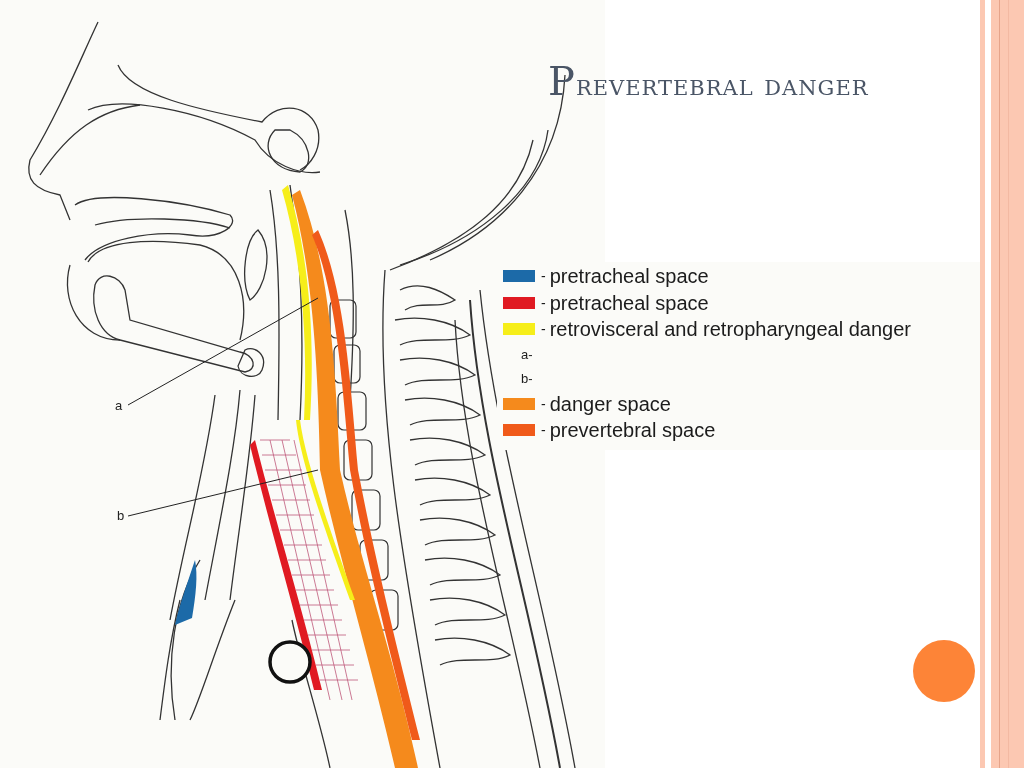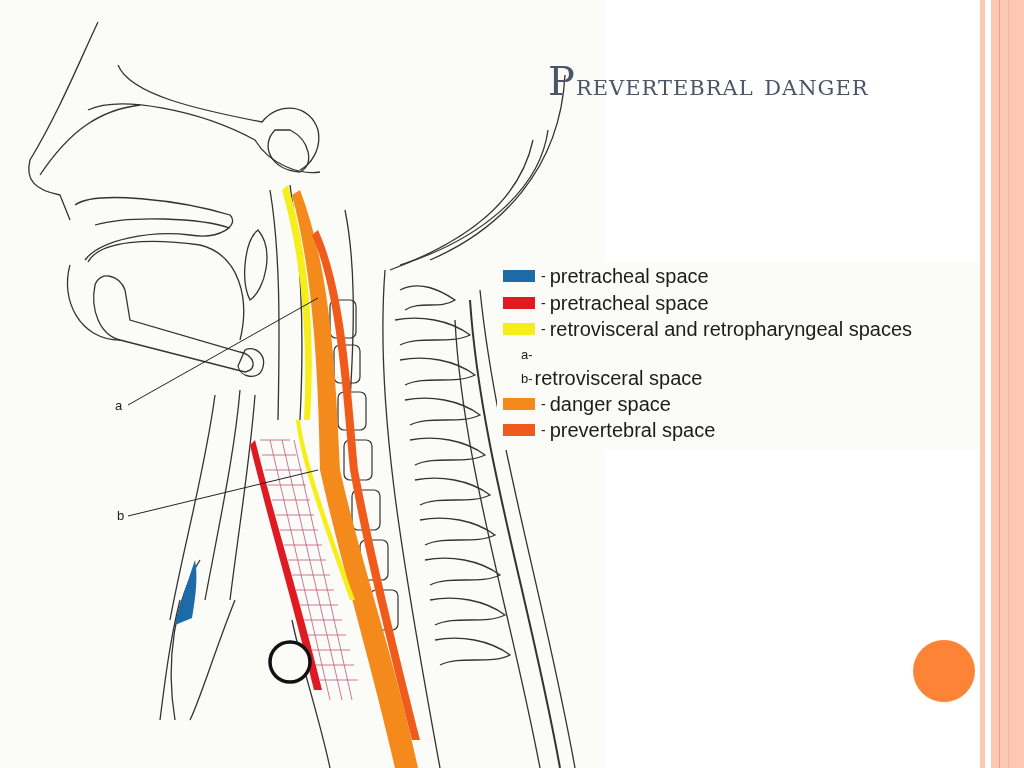--- a/index.html
+++ b/index.html
@@ -134,28 +134,27 @@
     <span>pretracheal space</span>
   </div>
   <div class="legend-row" style="top:29px;">
     <span class="swatch" style="background:#e01a22;"></span>
     <span class="dash">-</span>
     <span>pretracheal space</span>
   </div>
   <div class="legend-row" style="top:55px;">
     <span class="swatch" style="background:#f6ee1a;"></span>
     <span class="dash">-</span>
-    <span>retrovisceral and retropharyngeal spaces</span>
+    <span>retrovisceral and retropharyngeal danger</span>
   </div>
   <div class="legend-row" style="top:80px;">
     <span class="sub-prefix">a-</span>
   </div>
   <div class="legend-row" style="top:104px;">
     <span class="sub-prefix">b-</span>
-    <span>retrovisceral space</span>
   </div>
   <div class="legend-row" style="top:130px;">
     <span class="swatch" style="background:#f58a1c;"></span>
     <span class="dash">-</span>
     <span>danger space</span>
   </div>
   <div class="legend-row" style="top:156px;">
     <span class="swatch" style="background:#f05a1a;"></span>
     <span class="dash">-</span>
     <span>prevertebral space</span>

